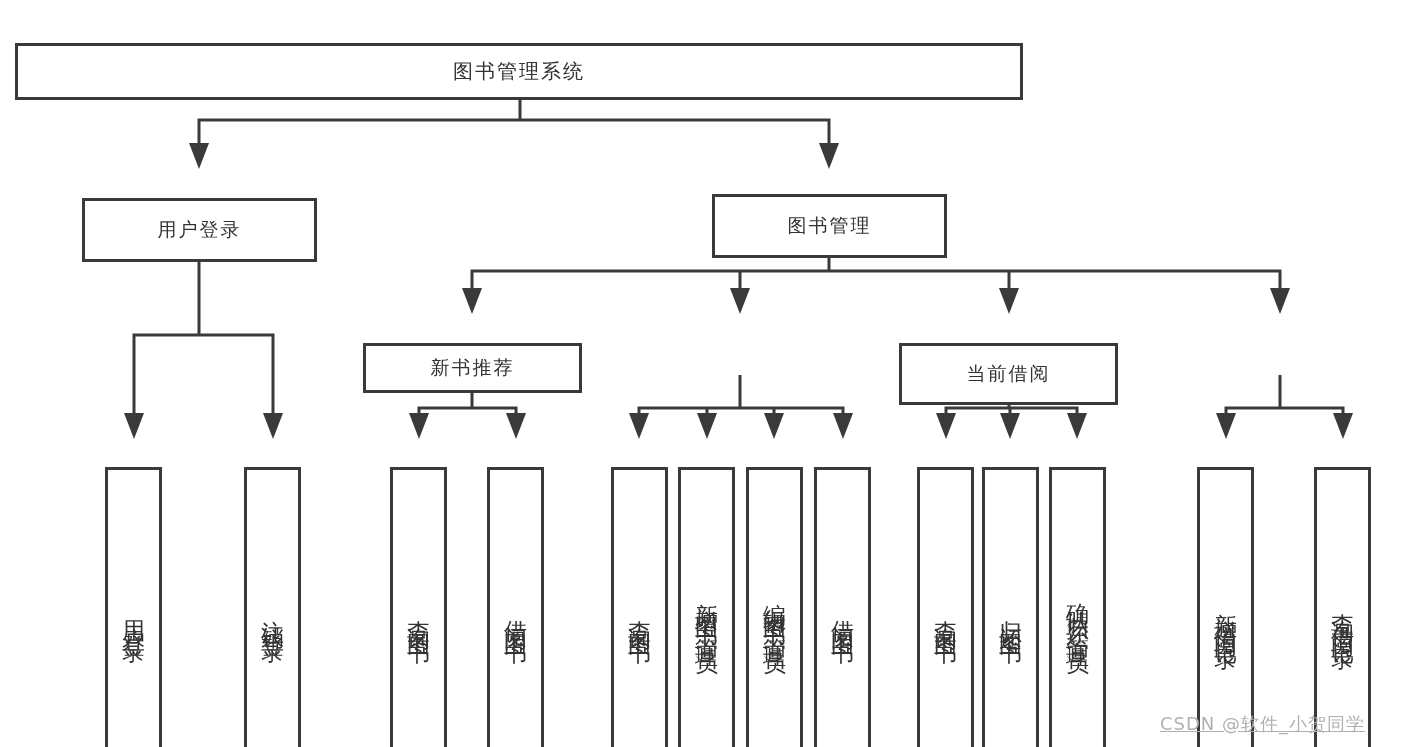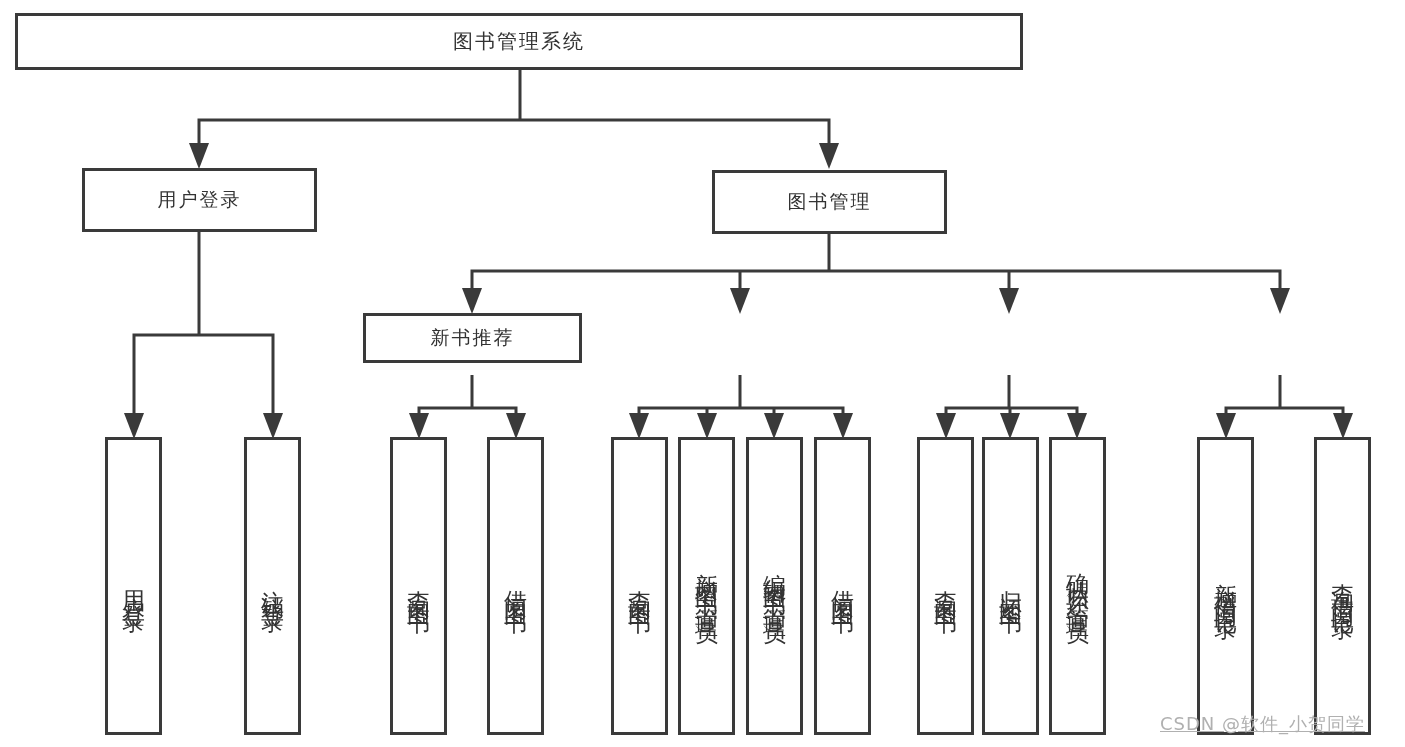--- a/index.html
+++ b/index.html
@@ -1,24 +1,24 @@
 <!DOCTYPE html>
 <html><head>
 <meta charset="utf-8">
 <style>
   html,body{margin:0;padding:0;background:#ffffff;}
   body{font-family:"DejaVu Sans","Liberation Sans",sans-serif;color:#333333;}
   .canvas{position:relative;width:1405px;height:747px;background:#ffffff;overflow:hidden;}
   .lines{position:absolute;left:0;top:0;z-index:1;}
   .node{position:absolute;box-sizing:border-box;background:#ffffff;border:3px solid #3a3a3a;z-index:2;
-        display:flex;align-items:center;justify-content:center;color:#333333;}
+        display:flex;align-items:center;justify-content:center;color:#333333;margin-top:30px;}
   .hbox{font-size:19px;letter-spacing:2px;}
   .n-root{left:15px;top:13px;width:1008px;height:57px;font-size:20px;}
   .n-user{left:82px;top:168px;width:235px;height:64px;}
-  .n-book{left:712px;top:170px;width:235px;height:64px;}
+  .n-book{left:712px;top:164px;width:235px;height:64px;}
   .n-rec{left:363px;top:313px;width:219px;height:50px;}
   .n-bb{left:630px;top:313px;width:219px;height:62px;}
   .n-cb{left:899px;top:313px;width:219px;height:62px;}
   .n-br{left:1171px;top:313px;width:217px;height:62px;}
   .vbox{top:437px;width:57px;height:298px;font-size:23px;letter-spacing:7px;
         writing-mode:vertical-rl;text-orientation:mixed;line-height:1;}
   .v-a1{left:105px;} .v-a2{left:244px;}
   .v-b1{left:390px;} .v-b2{left:487px;}
   .v-c1{left:611px;} .v-c2{left:678px;} .v-c3{left:746px;} .v-c4{left:814px;}
   .v-d1{left:917px;} .v-d2{left:982px;} .v-d3{left:1049px;}
@@ -63,20 +63,21 @@
       <polygon points="1333,413 1353,413 1343,439"></polygon>
     </g>
   </svg>
 
   <div class="node hbox n-root">图书管理系统</div>
 
   <div class="node hbox n-user">用户登录</div>
   <div class="node hbox n-book">图书管理</div>
 
   <div class="node hbox n-rec">新书推荐</div>
+  <div class="node hbox n-cb">当前借阅</div>
 
   <div class="node vbox v-a1">用户登录</div>
   <div class="node vbox v-a2">注销登录</div>
 
   <div class="node vbox v-b1">查询图书</div>
   <div class="node vbox v-b2">借阅图书</div>
 
   <div class="node vbox v-c1">查询图书</div>
   <div class="node vbox v-c2">新增图书（管理员）</div>
   <div class="node vbox v-c3">编辑图书（管理员）</div>

